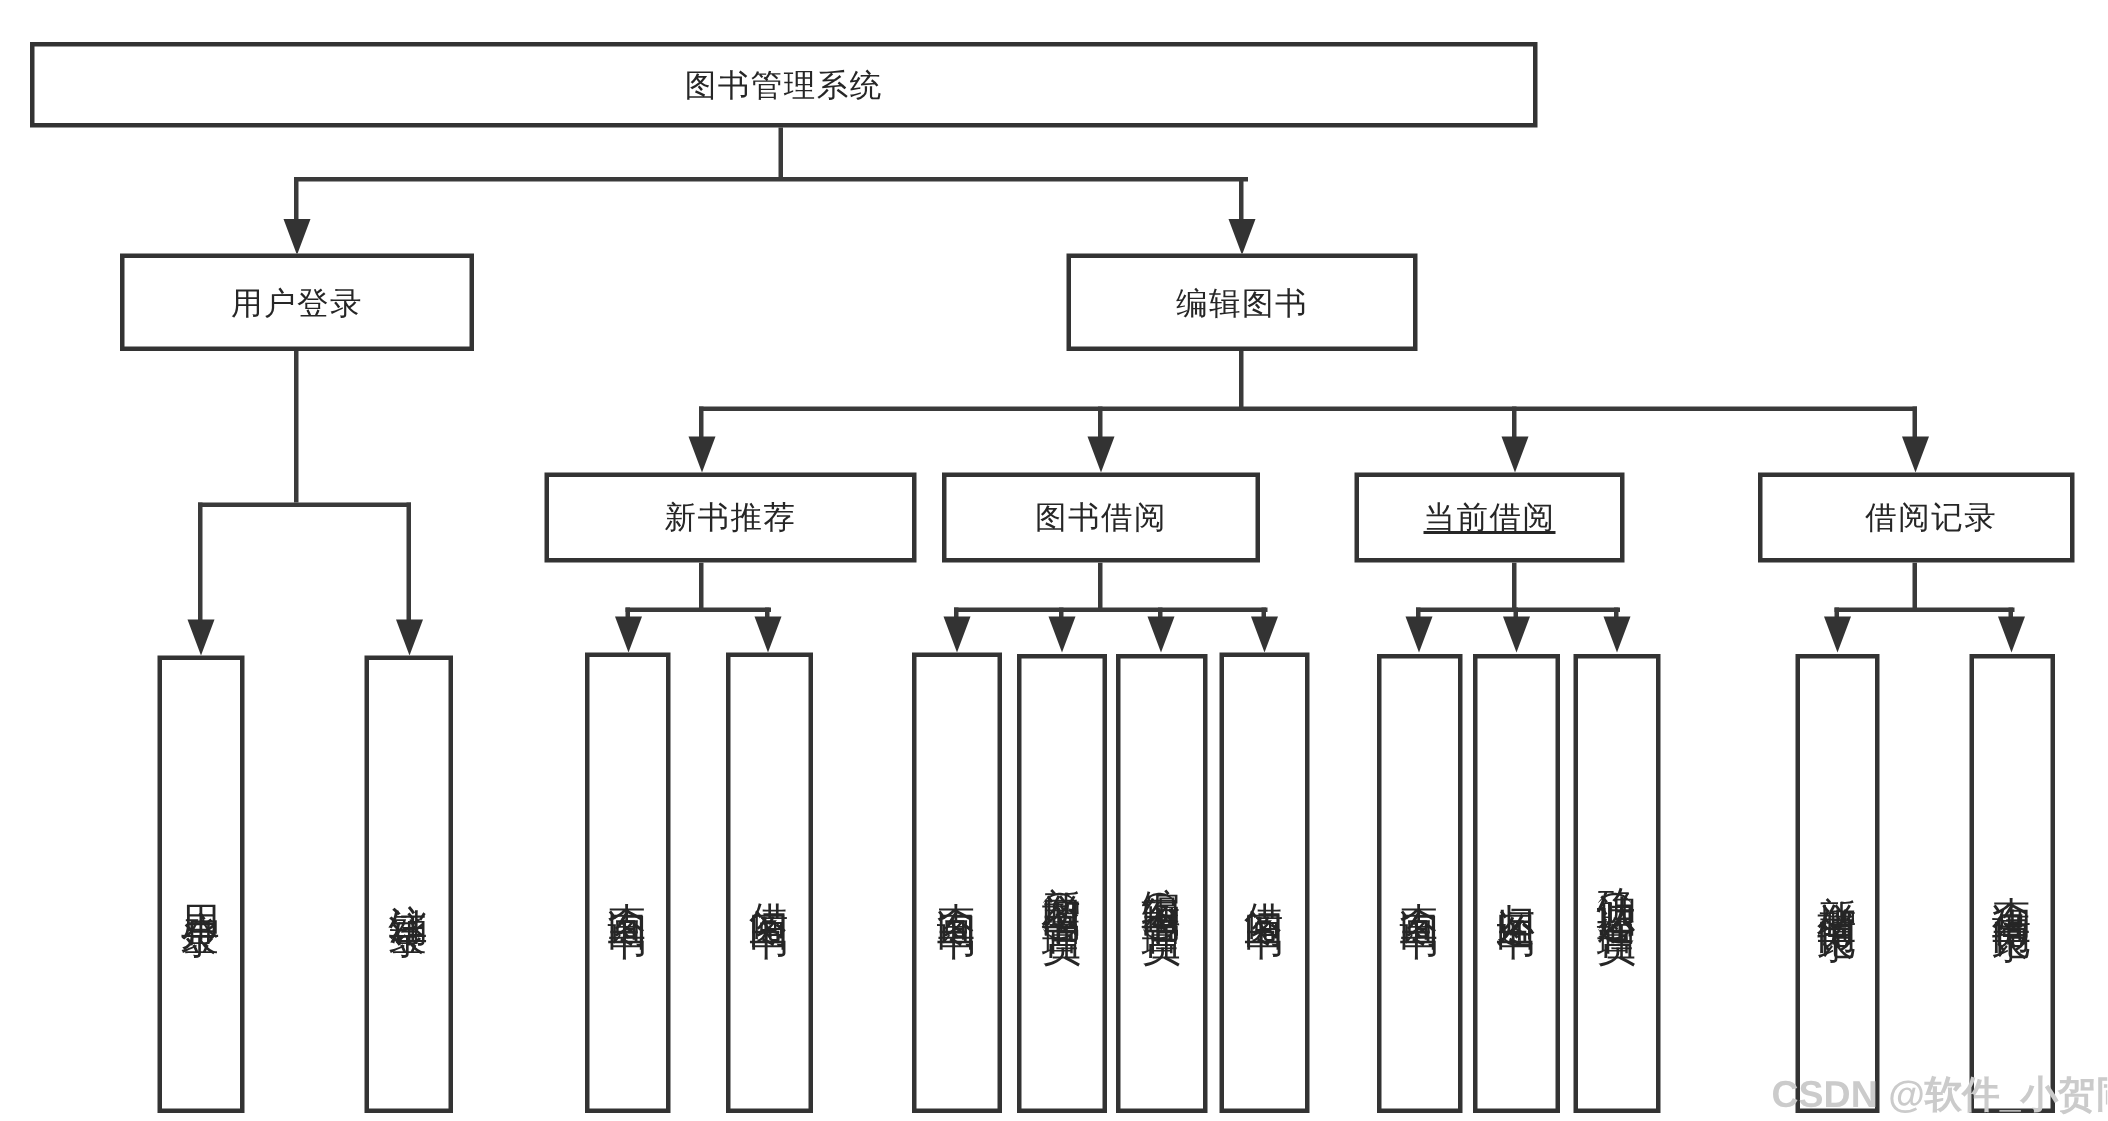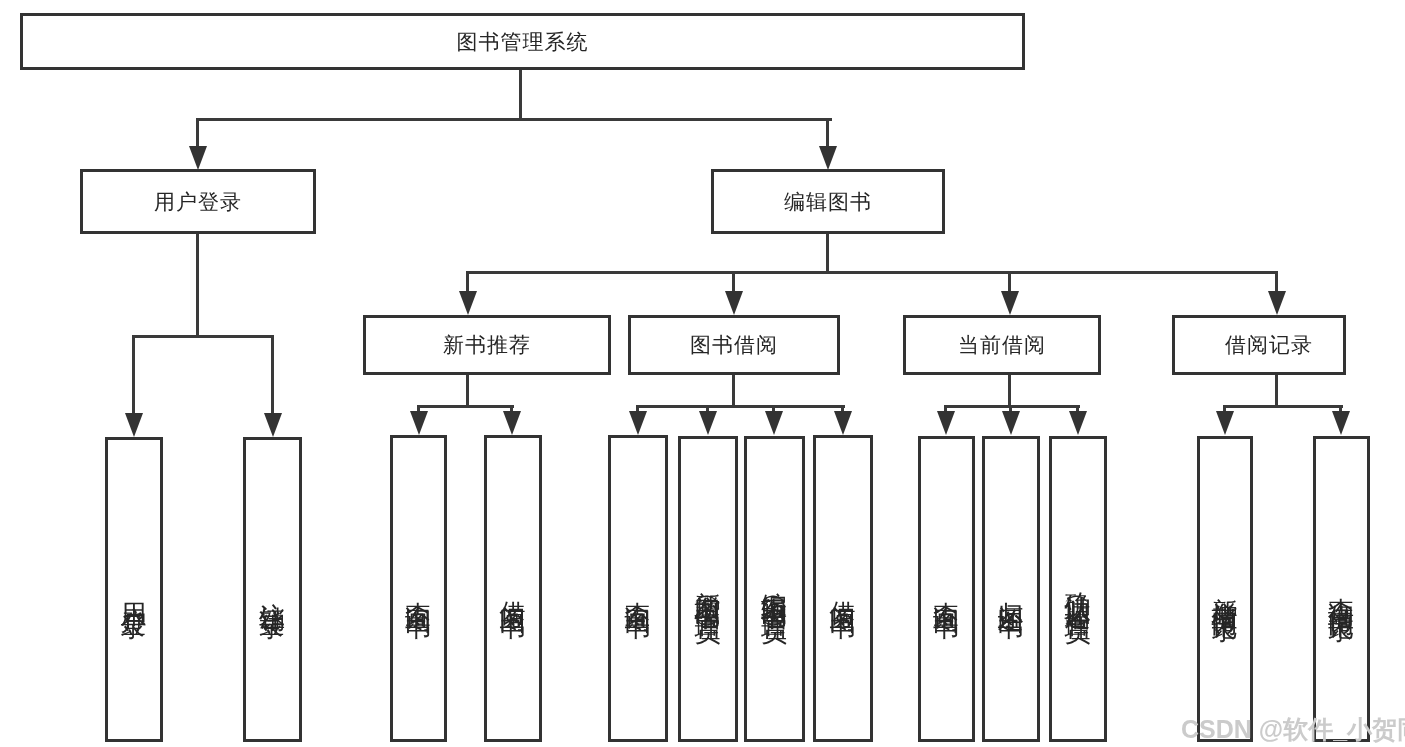--- a/index.html
+++ b/index.html
@@ -128,41 +128,41 @@
   <div class="vline" style="left:1076px;top:405px;height:8px;"></div>
   <div class="arrow" style="left:1069px;top:411px;"></div>
 
   <div class="vline" style="left:1275px;top:375px;height:33px;"></div>
   <div class="hline" style="left:1223px;top:405px;width:120px;"></div>
   <div class="vline" style="left:1223px;top:405px;height:8px;"></div>
   <div class="arrow" style="left:1216px;top:411px;"></div>
   <div class="vline" style="left:1339px;top:405px;height:8px;"></div>
   <div class="arrow" style="left:1332px;top:411px;"></div>
 
-  <div class="box" style="left:20px;top:13px;width:1005px;height:57px;">
+  <div class="box" style="left:20px;top:28px;width:1005px;height:57px;">
     <span class="hlabel">图书管理系统</span>
   </div>
 
   <div class="box" style="left:80px;top:169px;width:236px;height:65px;">
     <span class="hlabel">用户登录</span>
   </div>
   <div class="box" style="left:711px;top:169px;width:234px;height:65px;">
     <span class="hlabel">编辑图书</span>
   </div>
 
   <div class="box" style="left:363px;top:315px;width:248px;height:60px;">
     <span class="hlabel">新书推荐</span>
   </div>
   <div class="box" style="left:628px;top:315px;width:212px;height:60px;">
     <span class="hlabel">图书借阅</span>
   </div>
-  <div class="box" style="left:903px;top:315px;width:198px;height:60px;">
+  <div class="box" style="left:903px;top:315px;width:180px;height:60px;text-decoration:underline;">
     <span class="hlabel">当前借阅</span>
   </div>
-  <div class="box" style="left:1172px;top:315px;width:174px;height:60px;padding-left:20px;">
+  <div class="box" style="left:1172px;top:315px;width:211px;height:60px;padding-left:20px;">
     <span class="hlabel">借阅记录</span>
   </div>
 
   <div class="box" style="left:105px;top:437px;width:58px;height:305px;">
     <span class="vtext">用户登录</span>
   </div>
   <div class="box" style="left:243px;top:437px;width:59px;height:305px;">
     <span class="vtext">注销登录</span>
   </div>
 

